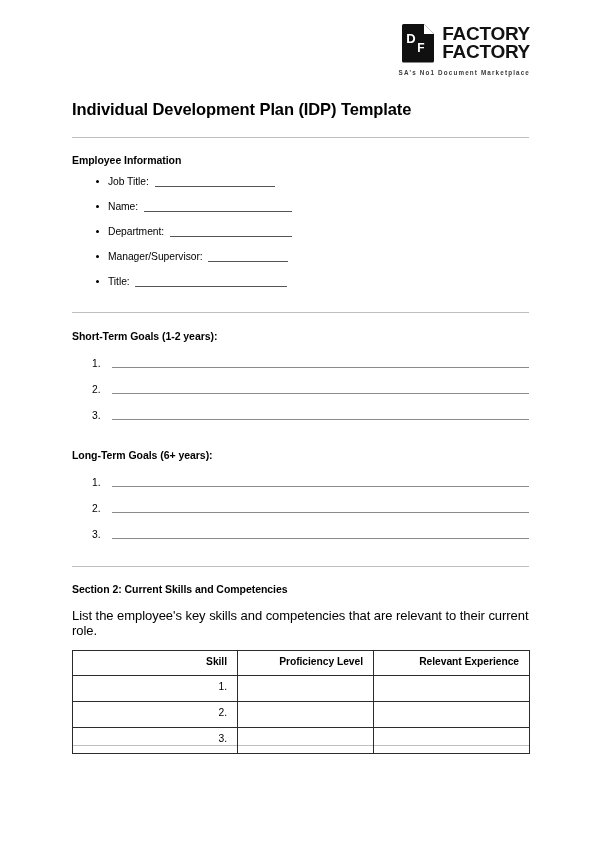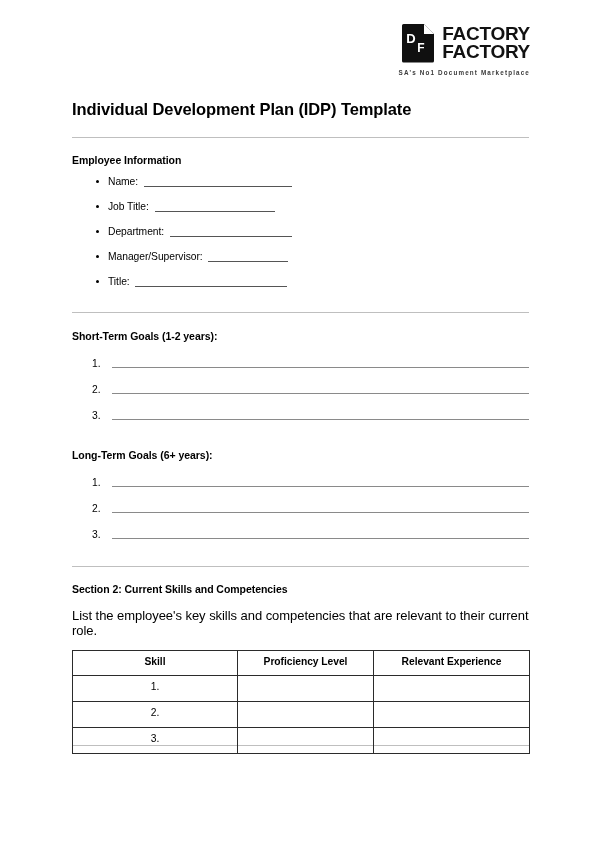--- a/index.html
+++ b/index.html
@@ -179,21 +179,21 @@
 
   
   table.skills-table {
     border-collapse: collapse;
     width: 457px;
     table-layout: fixed;
   }
   table.skills-table th,
   table.skills-table td {
     border: 1px solid #2b2b2b;
-    text-align: center;
+    text-align: right;
     vertical-align: top;
     padding: 5px 10px;
     font-size: 10.3px;
     letter-spacing: -0.05px;
   }
   table.skills-table th {
     font-weight: bold;
     height: 14px;
   }
   table.skills-table td {
@@ -234,27 +234,27 @@
   <div class="rule" style="top:137px;"></div>
   <div class="rule" style="top:312px;"></div>
   <div class="rule" style="top:566px;"></div>
   <div class="rule" style="top:745px;"></div>
 
   <div class="block" style="left:72px; top:154px;">
     <p class="heading">Employee Information</p>
     <ul class="fill-list">
       <li>
         <span class="bullet"></span>
+        <span>Job Title:</span>
+        <span class="fill-underscore" style="width:120px;"></span>
+      </li>
+      <li>
+        <span class="bullet"></span>
         <span>Name:</span>
         <span class="fill-underscore" style="width:148px;"></span>
-      </li>
-      <li>
-        <span class="bullet"></span>
-        <span>Job Title:</span>
-        <span class="fill-underscore" style="width:120px;"></span>
       </li>
       <li>
         <span class="bullet"></span>
         <span>Department:</span>
         <span class="fill-underscore" style="width:122px;"></span>
       </li>
       <li>
         <span class="bullet"></span>
         <span>Manager/Supervisor:</span>
         <span class="fill-underscore" style="width:80px;"></span>

